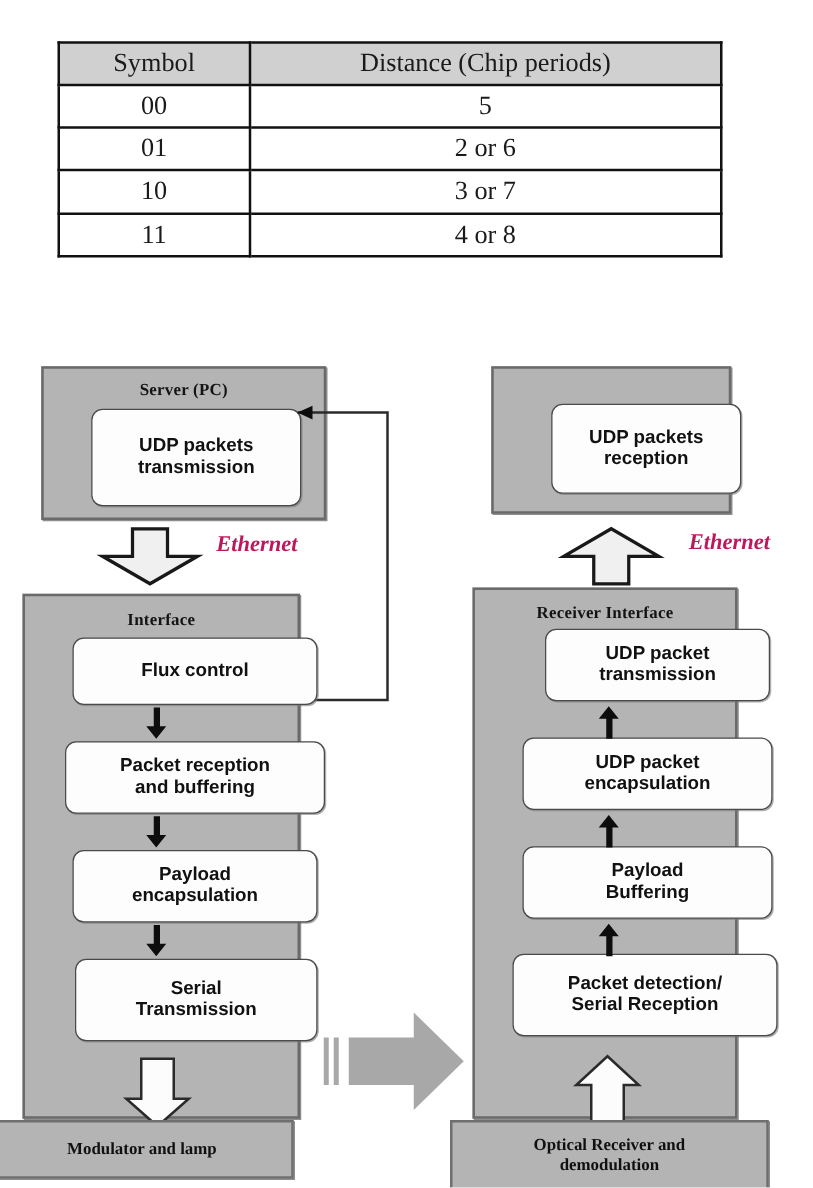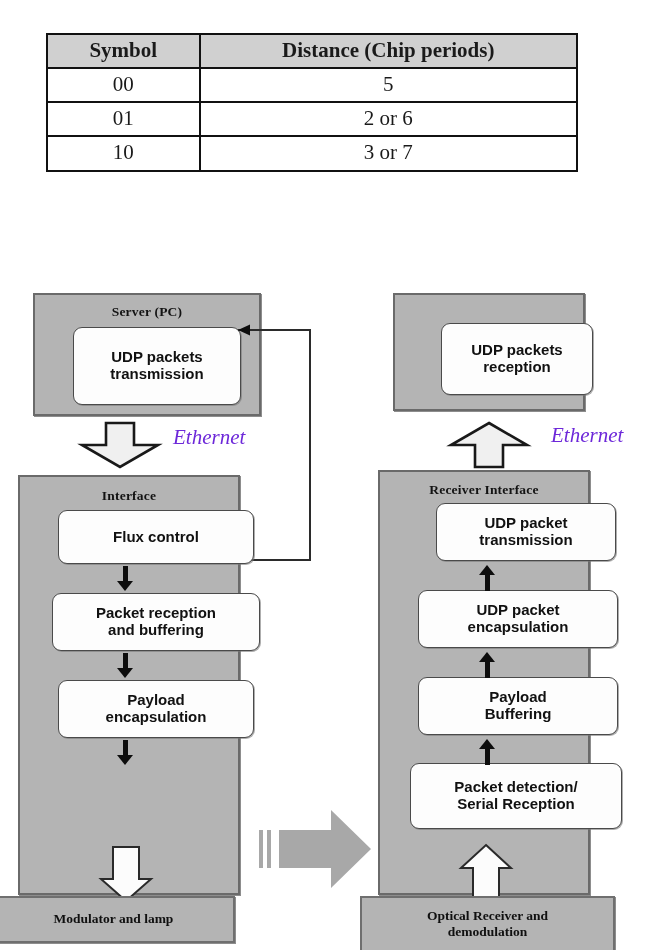--- a/index.html
+++ b/index.html
@@ -30,21 +30,20 @@
   #symbol-table th,
   #symbol-table td {
     border: 2px solid #111111;
     text-align: center;
     padding: 3px 0 5px 0;
     font-weight: normal;
     line-height: 1.15;
   }
   #symbol-table thead th {
     background: #d0d0d0;
-    font-weight: bold;
   }
   #symbol-table col.c-sym { width: 153px; }
   #symbol-table col.c-dist { width: 379px; }
 
   
   #diagram {
     position: absolute;
     left: 0;
     top: 255px;
     width: 650px;
@@ -135,23 +134,23 @@
   
   .hollow svg { display: block; overflow: visible; }
 
   
   .feedback svg { display: block; overflow: visible; }
 
   .eth-label {
     position: absolute;
     font-family: "Liberation Serif", serif;
     font-style: italic;
-    font-weight: normal;
-    font-size: 21px;
-    color: #6d28d9;
+    font-weight: bold;
+    font-size: 18px;
+    color: #be185d;
     white-space: nowrap;
   }
 
   
   .optical svg { display: block; overflow: visible; }
 </style>
 </head>
 <body>
 
 <div id="page">
@@ -172,20 +171,24 @@
         <td>00</td>
         <td>5</td>
       </tr>
       <tr>
         <td>01</td>
         <td>2 or 6</td>
       </tr>
       <tr>
         <td>10</td>
         <td>3 or 7</td>
+      </tr>
+      <tr>
+        <td>11</td>
+        <td>4 or 8</td>
       </tr>
     </tbody>
   </table>
 
   <div id="diagram">
 
     <div class="node panel" style="left:33px; top:38px; width:228px; height:123px;">
       <div class="panel-title" style="top:9px;">Server (PC)</div>
       <div class="ibox" style="left:12px; top:32px; width:168px; height:78px; white-space:pre-line;">UDP packets
 transmission</div>
@@ -218,20 +221,22 @@
       </svg>
     </div>
 
     <div class="node panel" style="left:18px; top:220px; width:222px; height:420px;">
       <div class="panel-title" style="top:11px;">Interface</div>
       <div class="ibox" style="left:6px; top:116px; width:208px; height:58px; white-space:pre-line;">Packet reception
 and buffering</div>
       <div class="ibox" style="left:12px; top:33px; width:196px; height:54px; white-space:pre-line;">Flux control</div>
       <div class="ibox" style="left:12px; top:203px; width:196px; height:58px; white-space:pre-line;">Payload
 encapsulation</div>
+      <div class="ibox" style="left:14px; top:290px; width:194px; height:66px; white-space:pre-line;">Serial
+Transmission</div>
     </div>
 
     <div class="node arrow-sm down" style="left:117px; top:311px; width:16px; height:26px;">
       <div class="shaft" style="left:5.5px; top:0; height:16px;"></div>
       <div class="head" style="left:0; top:15px;"></div>
     </div>
     <div class="node arrow-sm down" style="left:117px; top:398px; width:16px; height:26px;">
       <div class="shaft" style="left:5.5px; top:0; height:16px;"></div>
       <div class="head" style="left:0; top:15px;"></div>
     </div>

